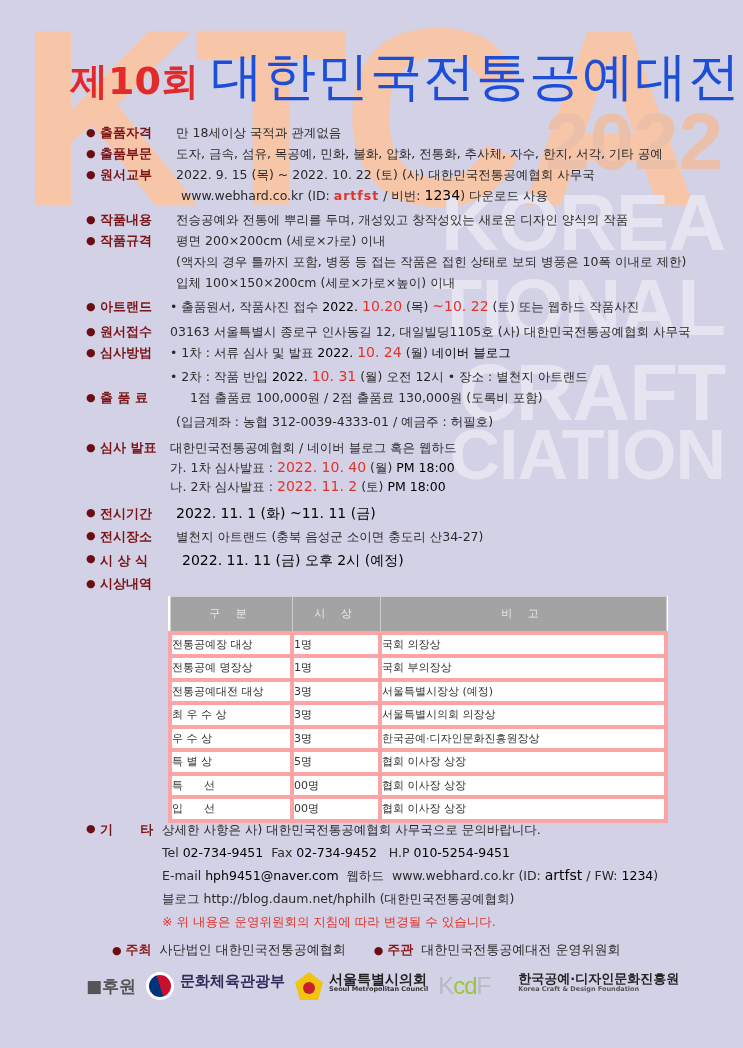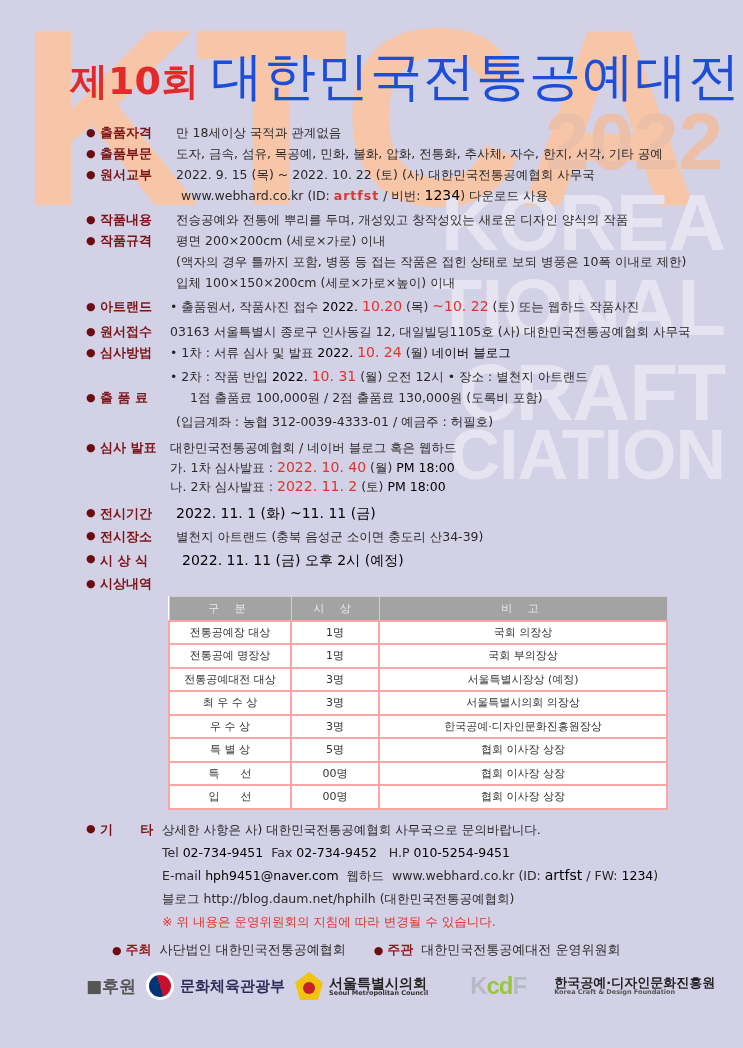--- a/index.html
+++ b/index.html
@@ -30,38 +30,38 @@
   .label { color: #7a1416; font-weight: bold; width: 76px; flex: 0 0 76px; font-size: 13px; white-space: nowrap; }
   .val { flex: 1; white-space: nowrap; }
   .red { color: #000000; }
   .redb { color: #e2322a; font-weight: bold; letter-spacing: 1px; }
   .redbig { color: #e2322a; font-size: 14px; }
   .note { color: #e2322a; }
   .bold { font-weight: bold; }
   .sub { padding-left: 90px; white-space: nowrap; }
 
   table.awards { position: absolute; left: 168px; top: 596px; width: 500px; border-collapse: collapse; font-size: 11px; background: #fff; }
-  table.awards th { background: #a3a3a3; color: #e8e8e8; font-weight: normal; height: 24px; border: 1px solid #cfcfcf; letter-spacing: 6px; }
-  table.awards td { height: 23.5px; text-align: center; border: 2px solid #fca5a5; color: #333; }
+  table.awards th { background: #a3a3a3; color: #e8e8e8; font-weight: normal; height: 36px; border: 1px solid #cfcfcf; letter-spacing: 6px; }
+  table.awards td { height: 23.5px; border: 4px solid #fca5a5; color: #333; }
   table.awards col.c1 { width: 122px; } table.awards col.c2 { width: 88px; }
 
   .etc { position: absolute; left: 86px; top: 818px; font-size: 12.5px; line-height: 23px; }
   .org { position: absolute; left: 112px; top: 940px; font-size: 13px; display: flex; gap: 28px; }
   .org .k { color: #8a1818; font-weight: bold; margin-right: 8px; }
   .sponsor { position: absolute; left: 86px; top: 972px; display: flex; align-items: center; gap: 10px; font-size: 15px; }
   .sponsor .hw { color: #555; font-weight: bold; font-size: 17px; }
-  .logo { display: flex; align-items: center; gap: 6px; }
+  .logo { display: flex; align-items: flex-start; gap: 6px; }
   .taeguk { width: 28px; height: 28px; border-radius: 50%; background: conic-gradient(#c8102e 0 45%, #003478 45% 95%, #c8102e 95%); border: 3px solid #fff; }
   .mcst { color: #2d2d5a; font-weight: bold; font-size: 15px; }
   .seoul-badge { width: 28px; height: 28px; background: #f2c40f; clip-path: polygon(50% 0,100% 38%,82% 100%,18% 100%,0 38%); position: relative; }
   .seoul-badge::after { content: ""; position: absolute; left: 8px; top: 10px; width: 12px; height: 12px; border-radius: 50%; background: #c8202a; }
   .seoul-t { line-height: 1; }
   .seoul-t .k { font-weight: bold; font-size: 14px; color: #222; }
   .seoul-t .e { font-size: 6.5px; font-weight: bold; color: #333; }
-  .kcdf { font-family: "Liberation Sans", sans-serif; font-weight: bold; font-size: 24px; letter-spacing: -1px; margin-left: 32px; }
+  .kcdf { font-family: "Liberation Sans", sans-serif; font-weight: normal; font-size: 24px; letter-spacing: -1px; }
   .kcdf .k1 { color: #b9b9c6; } .kcdf .k2 { color: #9bc53d; } .kcdf .k3 { color: #b9b9c6; }
   .kcdf-t { line-height: 1.05; }
   .kcdf-t .k { font-weight: bold; font-size: 13px; color: #222; }
   .kcdf-t .e { font-size: 6.5px; color: #555; font-weight: bold; }
 </style>
 </head>
 <body>
 
 <div class="wm wm-ktca">KTCA</div>
 <div class="wm wm-2022">2022</div>
@@ -134,21 +134,21 @@
   <div class="sub" style="padding-left:84px;line-height:19px"><span>가. 1차 심사발표 : </span><span class="redbig">2022. 10. 40</span><span> (월)  </span><span class="red">PM 18:00</span></div>
   <div class="sub" style="padding-left:84px;line-height:19px"><span>나. 2차 심사발표 : </span><span class="redbig">2022. 11.  2</span><span> (토)  </span><span class="red">PM 18:00</span></div>
   <div class="row" style="margin-top:6px;line-height:23px">
     <span class="bullet">●</span>
     <span class="label">전시기간</span>
     <span class="val red" style="font-size:14px">2022.  11. 1 (화) ~11. 11 (금)</span>
   </div>
   <div class="row" style="line-height:23px">
     <span class="bullet">●</span>
     <span class="label">전시장소</span>
-    <span class="val">별천지 아트랜드 (충북 음성군 소이면 충도리 산34-39)</span>
+    <span class="val">별천지 아트랜드 (충북 음성군 소이면 충도리 산34-27)</span>
   </div>
   <div class="row" style="line-height:25px">
     <span class="bullet">●</span>
     <span class="label" style="width:82px;flex-basis:82px">시 상 식</span>
     <span class="val red" style="font-size:14px">2022.  11. 11 (금) 오후 2시 (예정)</span>
   </div>
   <div class="row" style="line-height:22px">
     <span class="bullet">●</span>
     <span class="label">시상내역</span>
   </div>

